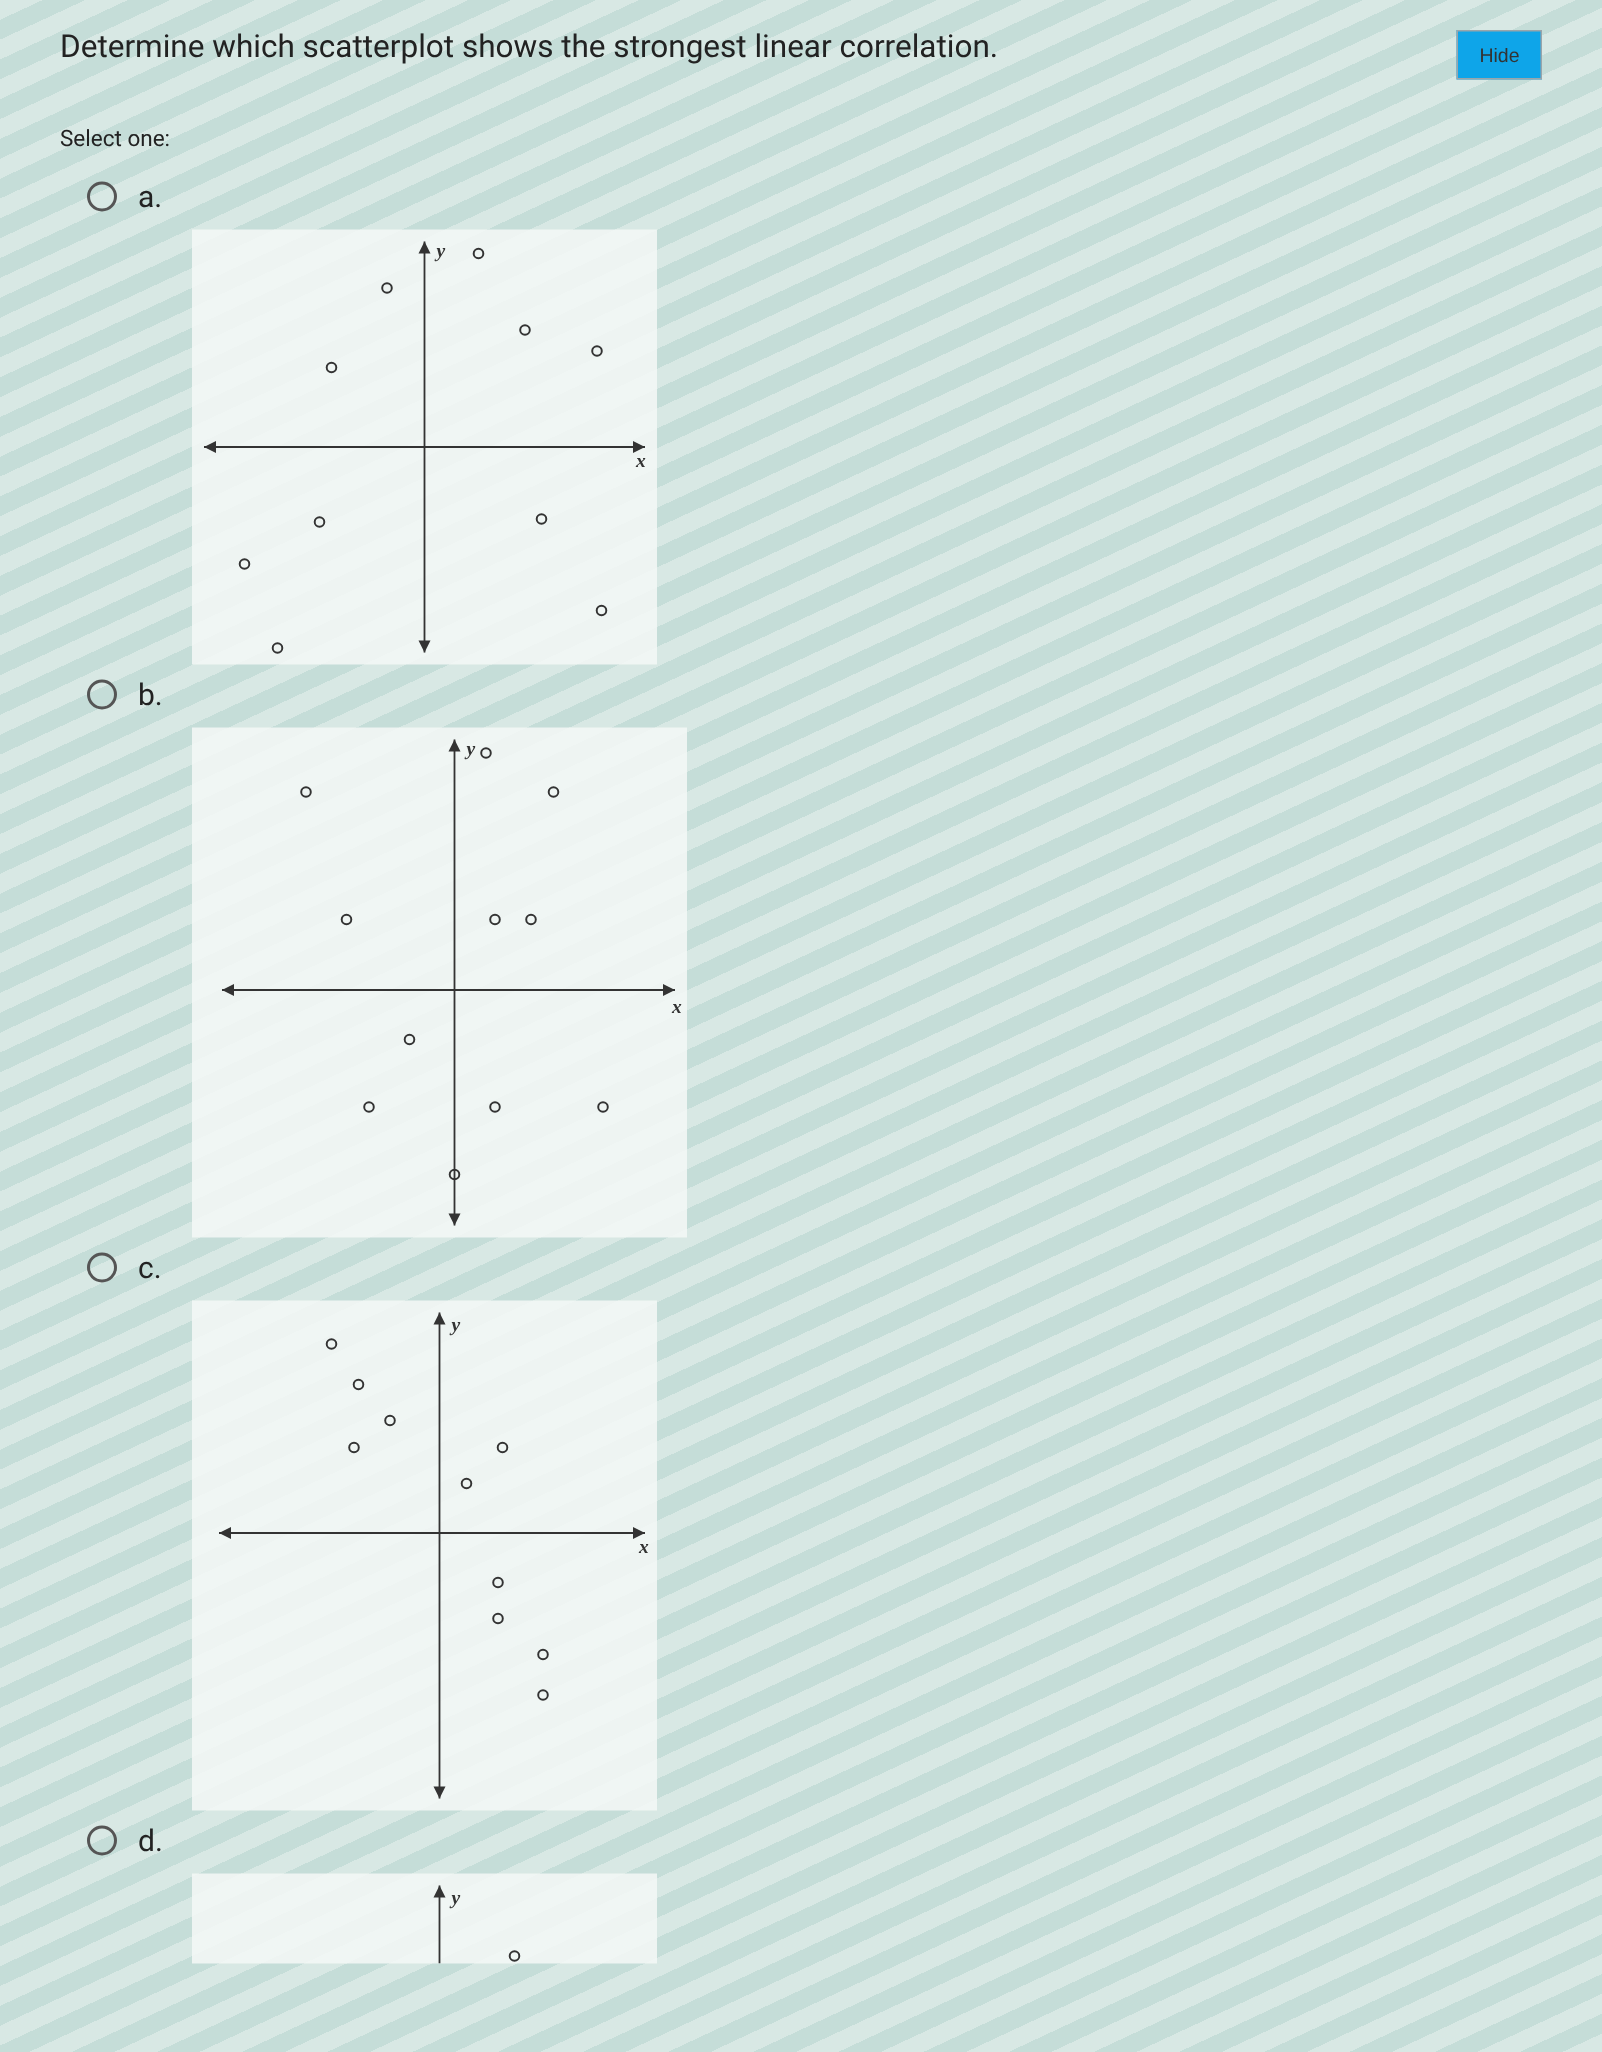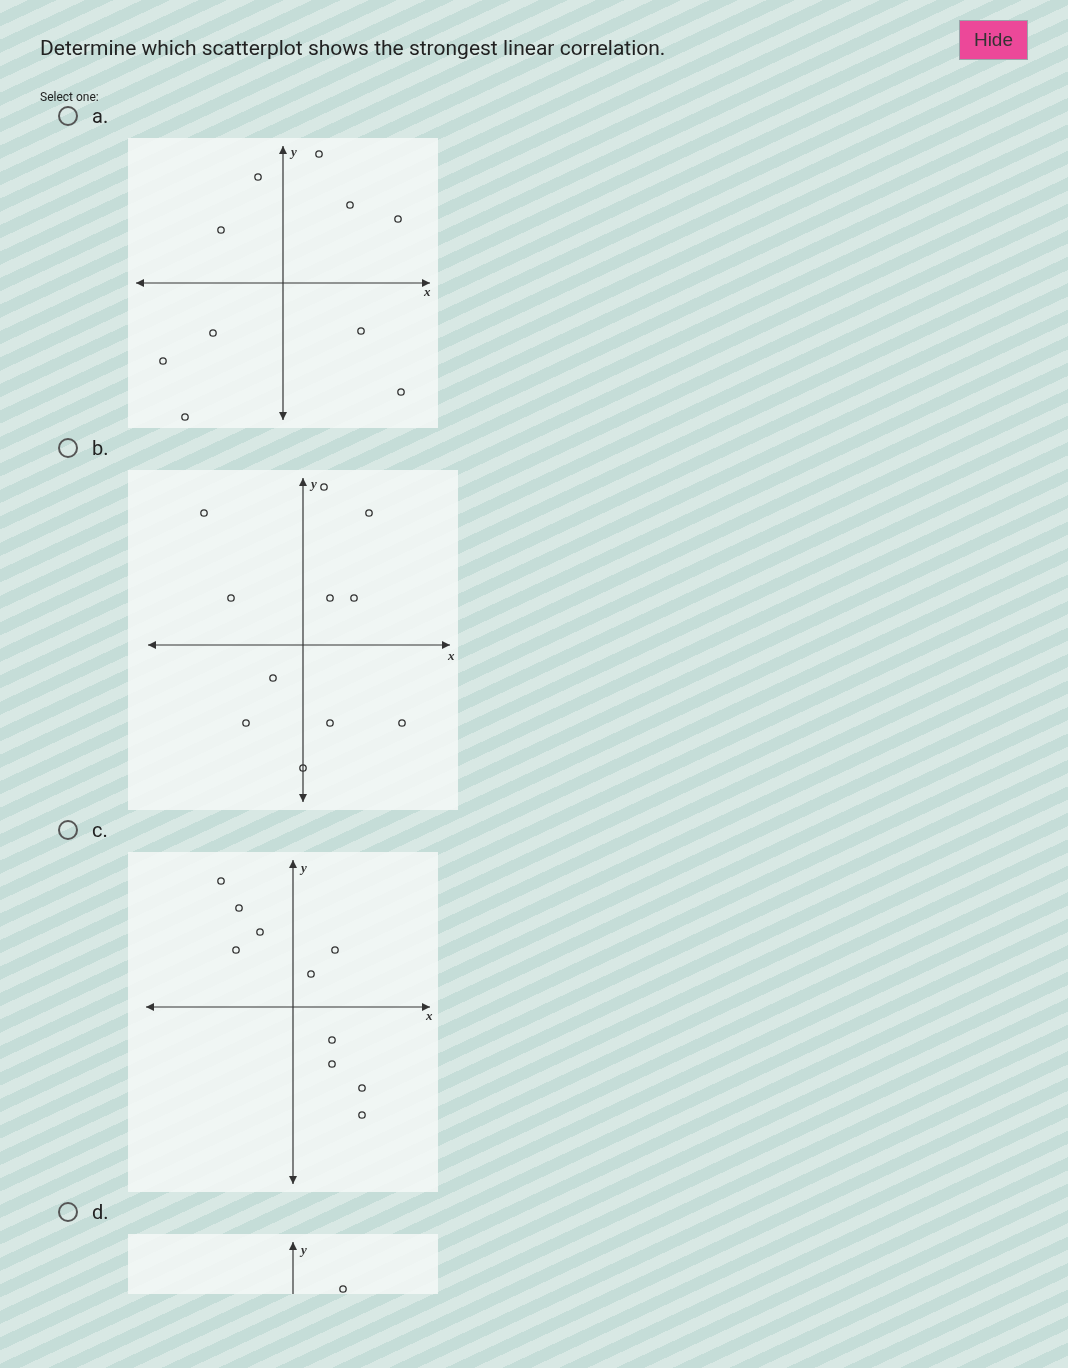--- a/index.html
+++ b/index.html
@@ -13,48 +13,49 @@
       #c5ddd8 24px
     );
     width: 1068px;
     height: 1368px;
     color: #333;
     position: relative;
     padding: 20px 40px;
   }
   .header-row {
     display: flex;
-    align-items: flex-end;
+    align-items: flex-start;
     gap: 12px;
     margin-bottom: 30px;
   }
   .question-text {
     font-size: 21px;
     color: #222;
     flex: 1;
   }
   .time-box {
     border: 1px solid #888;
     background: rgba(240,240,240,0.6);
     padding: 8px 14px;
     font-size: 19px;
     color: #333;
   }
   .hide-btn {
-    background: #ec4899;
+    background: #0ea5e9;
     border: 1px solid #9aa5aa;
     padding: 8px 14px;
-    font-size: 19px;
+    font-size: 13px;
     color: #333;
     cursor: pointer;
     margin-left: 45px;
   }
   .select-one {
-    font-size: 12px;
+    font-size: 15px;
     color: #222;
+    margin-bottom: 18px;
   }
   .options {
     padding-left: 18px;
   }
   .option {
     display: flex;
     align-items: flex-start;
     margin-bottom: 10px;
   }
   .radio {

